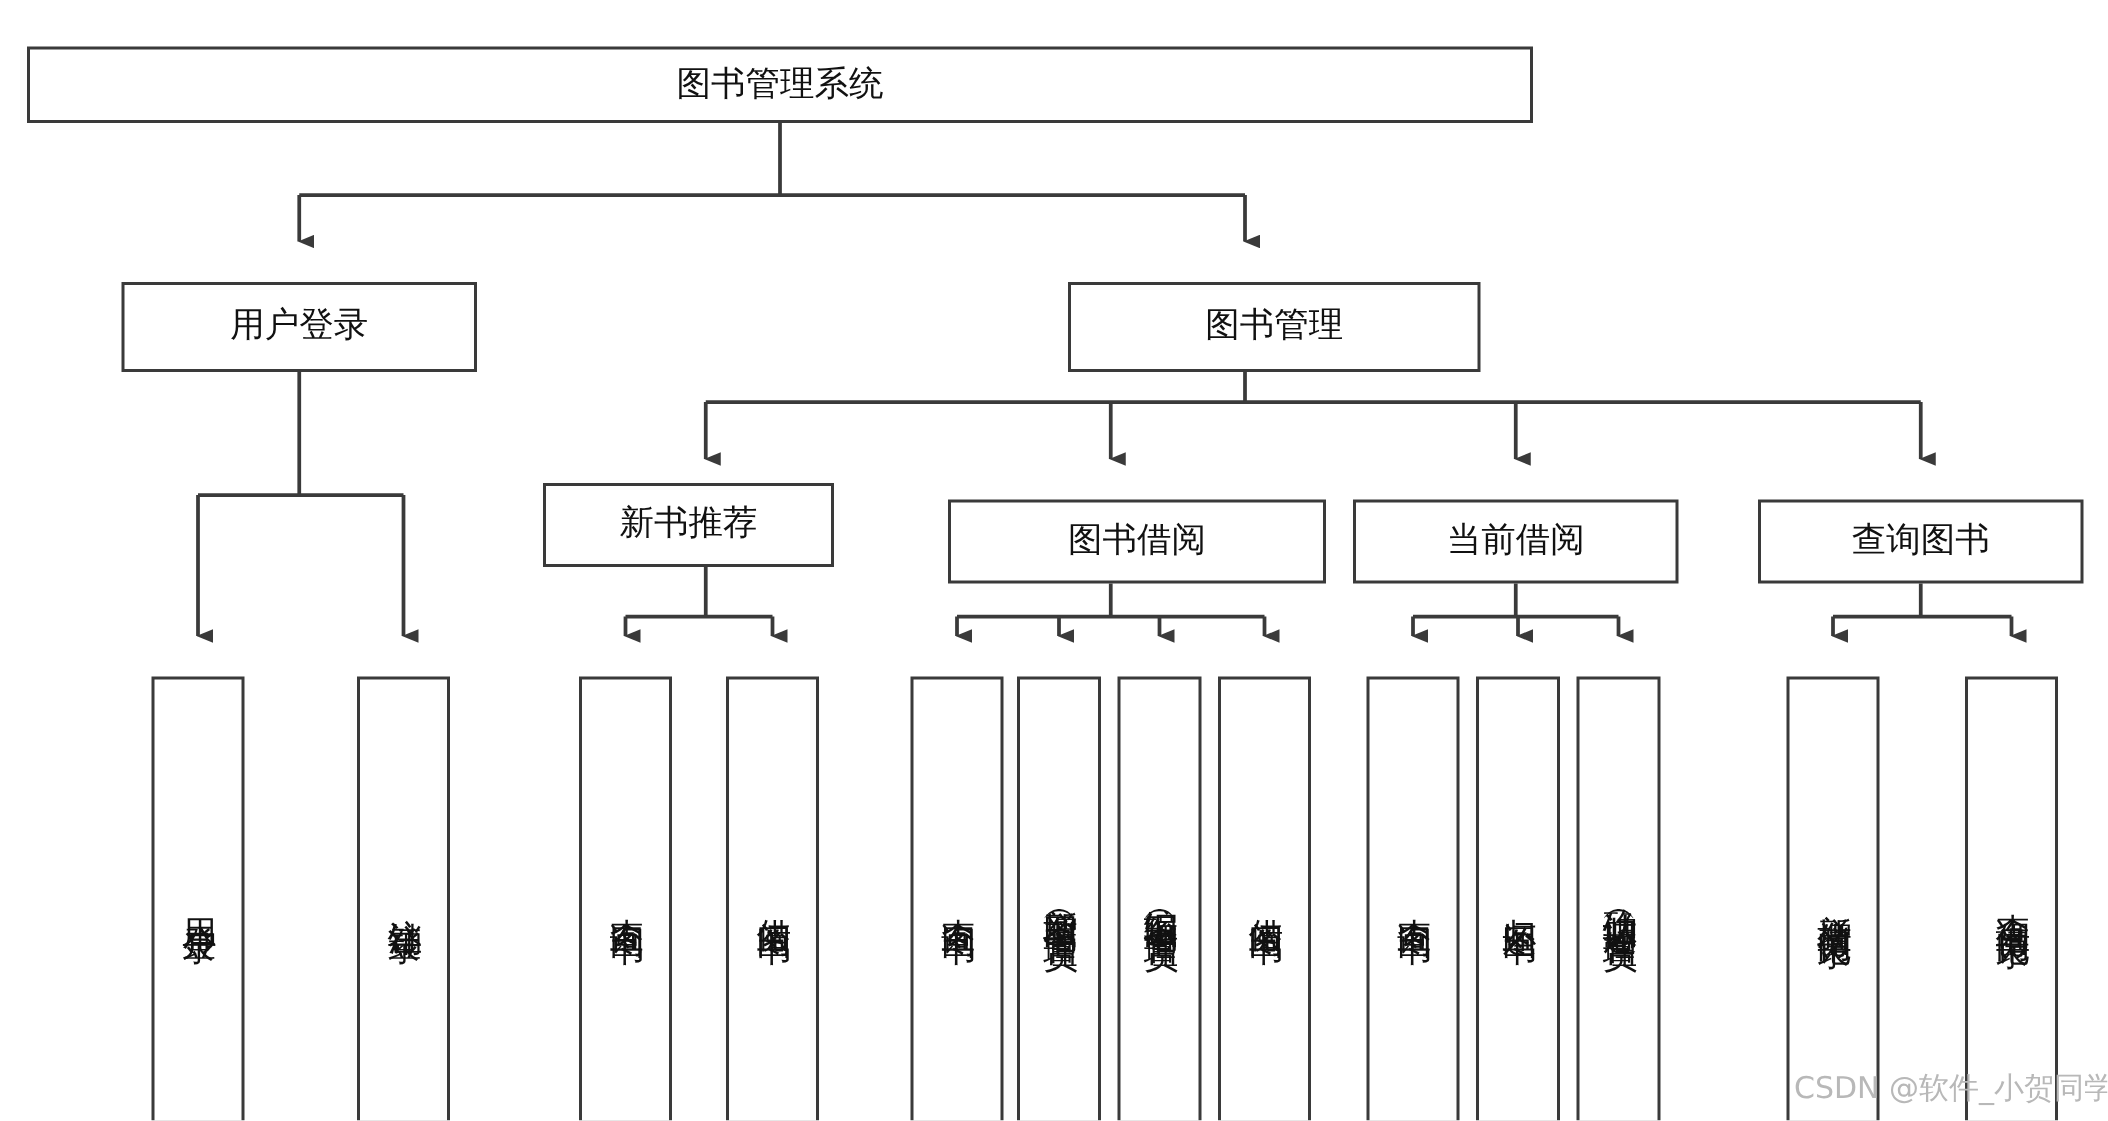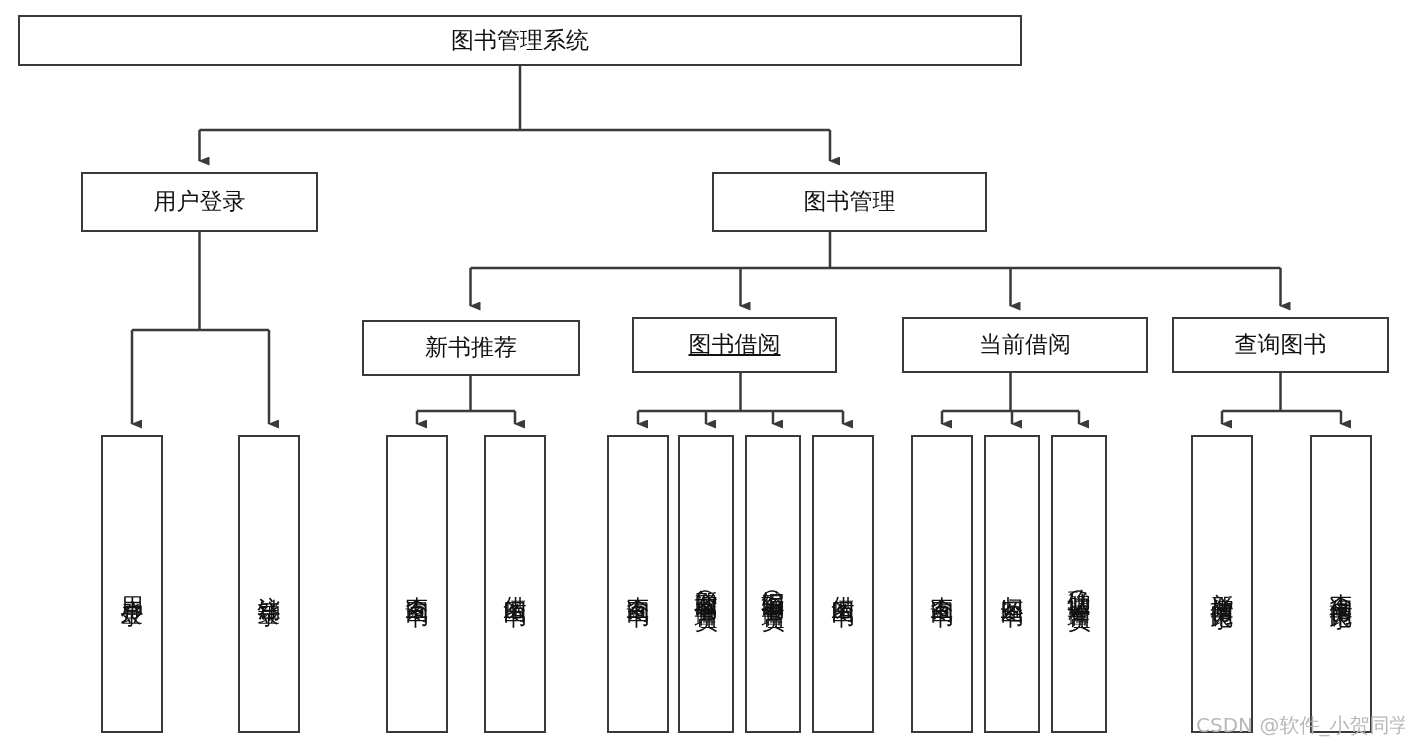--- a/index.html
+++ b/index.html
@@ -27,20 +27,21 @@
   }
   .node {
     position: absolute;
     box-sizing: border-box;
     border: 2px solid #3a3a3a;
     background: #ffffff;
     display: flex;
     align-items: center;
     justify-content: center;
     color: #111111;
+    margin-top: 16px;
   }
   .node .label {
     text-align: center;
     line-height: 1.18;
     white-space: pre;
   }
   .node.horizontal .label {
     writing-mode: horizontal-tb;
     font-size: 23px;
   }
@@ -111,27 +112,27 @@
   <div id="node-layer">
       <div class="node horizontal root" style="left: 18px; top: 15px; width: 1004px; height: 51px;">
         <span class="label">图书管理系统</span>
       </div>
       <div class="node horizontal" style="left: 81px; top: 172px; width: 237px; height: 60px;">
         <span class="label">用户登录</span>
       </div>
       <div class="node horizontal" style="left: 712px; top: 172px; width: 275px; height: 60px;">
         <span class="label">图书管理</span>
       </div>
-      <div class="node horizontal" style="left: 362px; top: 320px; width: 218px; height: 56px;">
+      <div class="node horizontal" style="left: 362px; top: 306px; width: 194px; height: 56px;">
         <span class="label">新书推荐</span>
       </div>
-      <div class="node horizontal" style="left: 632px; top: 317px; width: 205px; height: 56px; text-decoration: underline;">
+      <div class="node horizontal" style="left: 632px; top: 317px; width: 252px; height: 56px;">
         <span class="label">图书借阅</span>
       </div>
-      <div class="node horizontal" style="left: 902px; top: 317px; width: 246px; height: 56px;">
+      <div class="node horizontal" style="left: 902px; top: 317px; width: 217px; height: 56px;">
         <span class="label">当前借阅</span>
       </div>
       <div class="node horizontal" style="left: 1172px; top: 317px; width: 217px; height: 56px;">
         <span class="label">查询图书</span>
       </div>
       <div class="node vertical" style="left: 101px; top: 435px; width: 62px; height: 298px;">
         <span class="label">用户登录</span>
       </div>
       <div class="node vertical" style="left: 238px; top: 435px; width: 62px; height: 298px;">
         <span class="label">注销登录</span>

